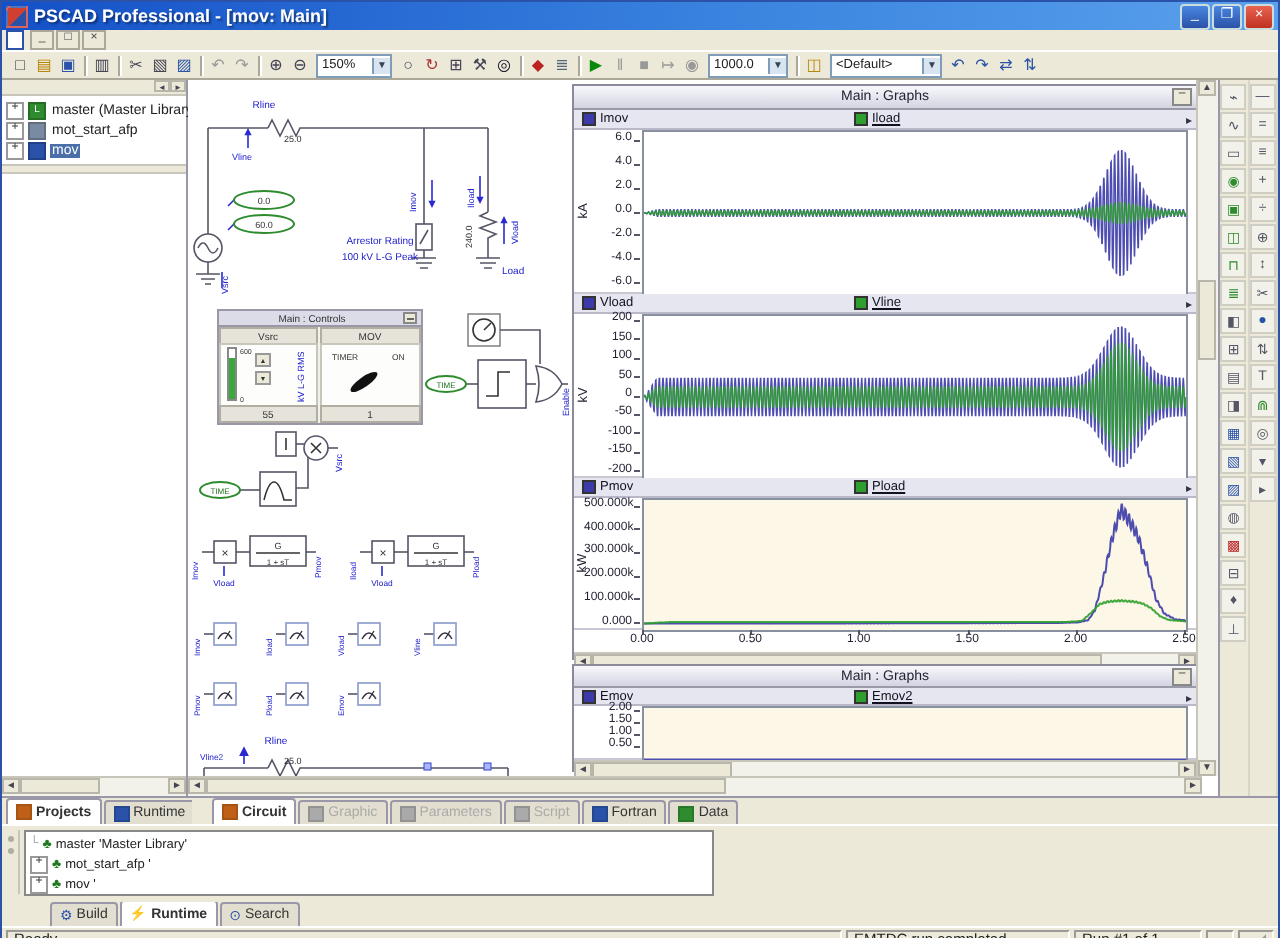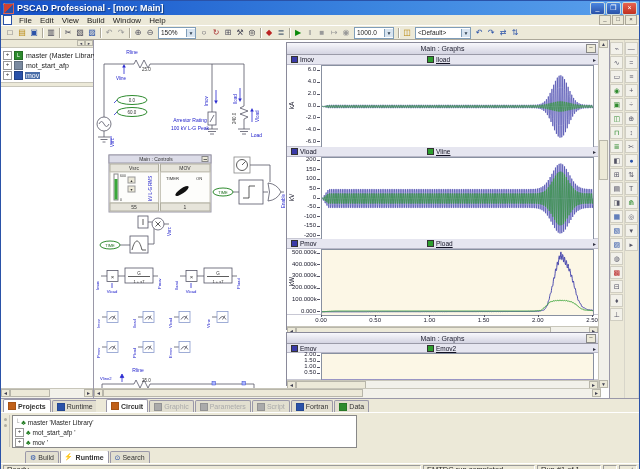--- a/index.html
+++ b/index.html
@@ -103,28 +103,20 @@
     <span class="title-text">PSCAD Professional - [mov: Main]</span>
     <div class="win-btns">
       <div class="wbtn">_</div>
       <div class="wbtn">❐</div>
       <div class="wbtn close">×</div>
     </div>
   </div>
 
   <div class="menubar">
     <div class="doc-icon"></div>
-    <div id="menu-items">
-        <div class="menu-item">File</div>
-        <div class="menu-item">Edit</div>
-        <div class="menu-item">View</div>
-        <div class="menu-item">Build</div>
-        <div class="menu-item">Window</div>
-        <div class="menu-item">Help</div>
-      </div>
     <div class="mdi-btns">
       <div class="mbtn">_</div>
       <div class="mbtn">□</div>
       <div class="mbtn">×</div>
     </div>
   </div>
 
   <div class="toolbar" id="toolbar">
       <div class="tbtn" style="color: rgb(68, 68, 85);">□</div>
       <div class="tbtn" style="color: rgb(184, 134, 11);">▤</div>

